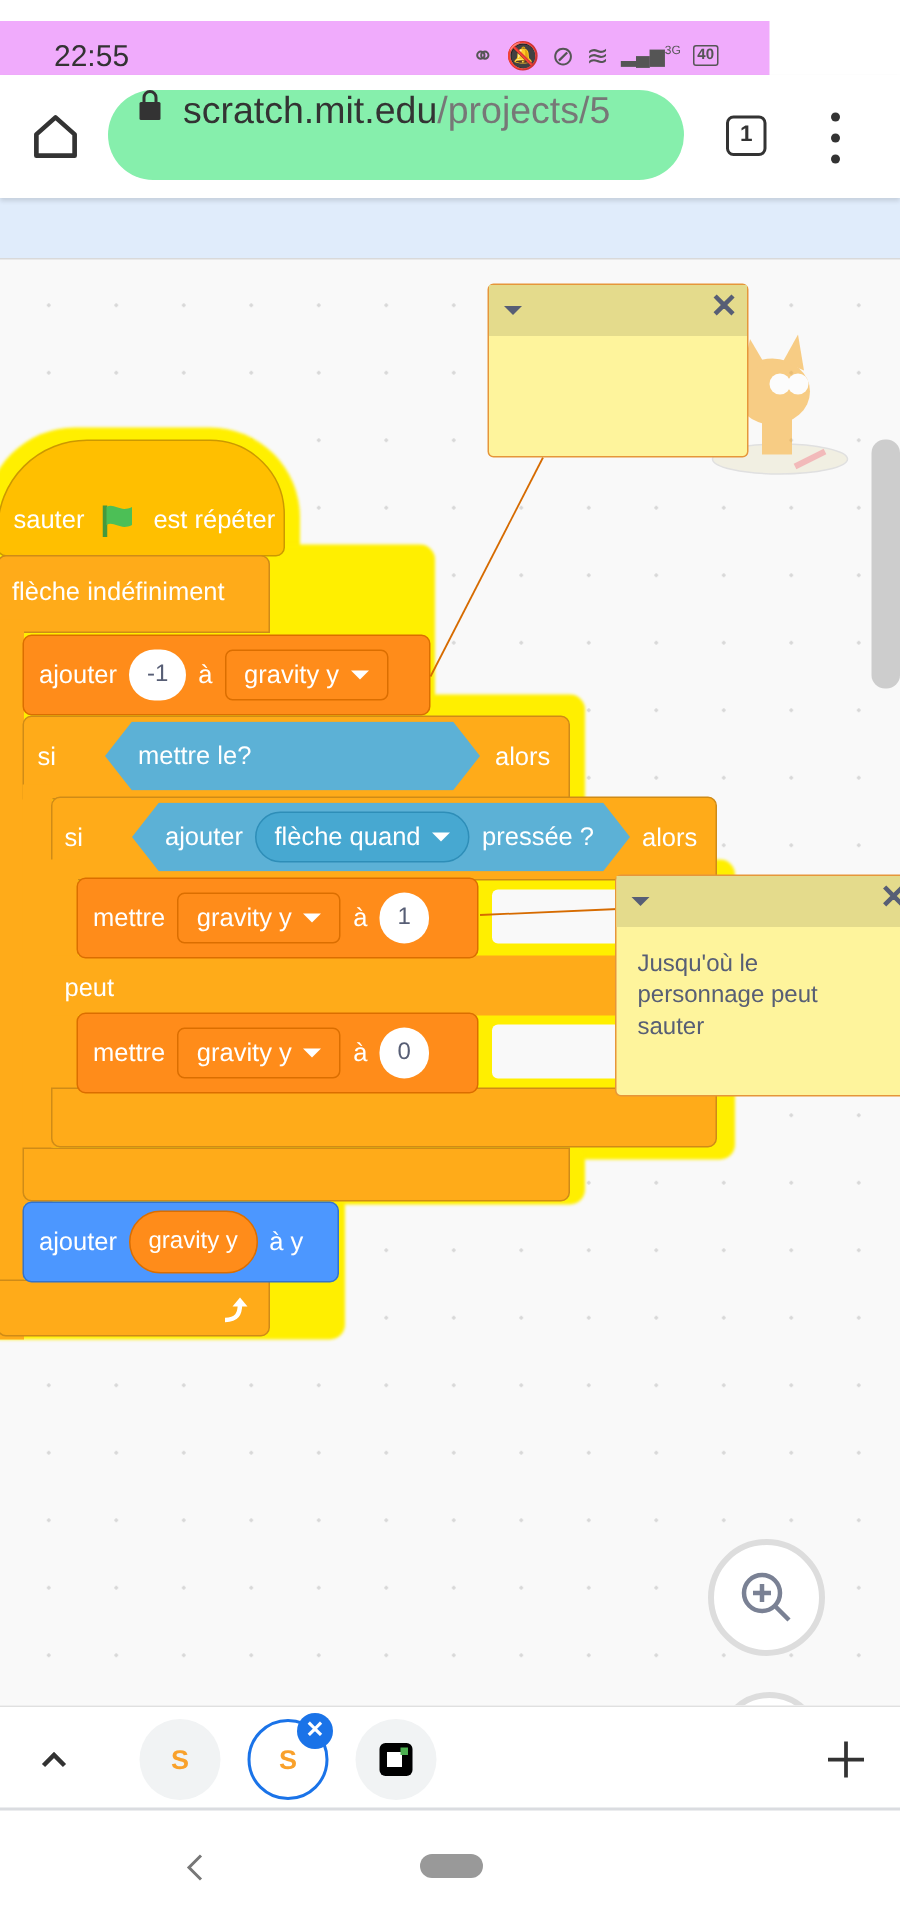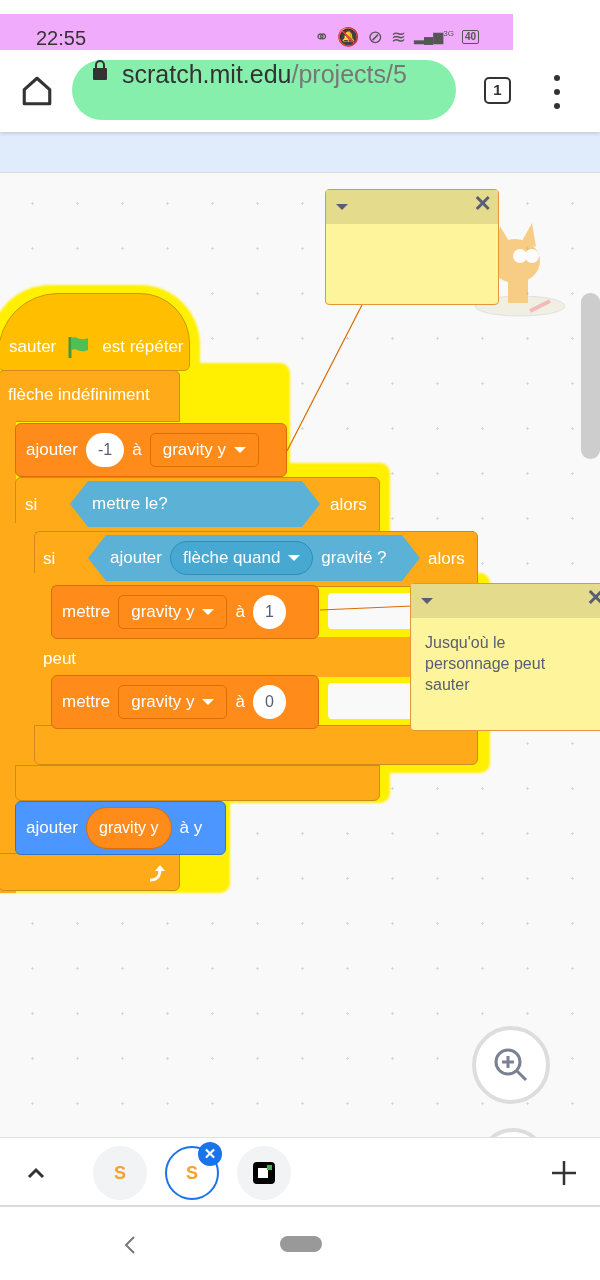--- a/index.html
+++ b/index.html
@@ -147,21 +147,21 @@
   <div class="ctl" style="position:absolute;left:34px;top:400px;width:18px;height:192px;border:none"></div>
   <div class="ctl" style="position:absolute;left:34px;top:464px;width:444px;height:40px;border:none"></div>
   <div class="ctl" style="position:absolute;left:34px;top:552px;width:444px;height:40px;border-radius:0 0 6px 6px"></div>
   <span class="blk" style="left:43px;top:376px">si</span>
   <div class="blk sense" style="left:88px;top:362px;width:332px;height:46px;clip-path:polygon(18px 0,314px 0,100% 50%,314px 100%,18px 100%,0 50%);padding-left:22px;border:none">
     <span>ajouter</span>
     <span class="dd s">
         <span>flèche quand</span>
         <span class="tri"></span>
       </span>
-    <span>gravité ?</span>
+    <span>pressée ?</span>
   </div>
   <span class="blk" style="left:428px;top:376px">alors</span>
   <span class="blk" style="left:43px;top:476px">peut</span>
 
   <div class="blk var" style="left:51px;top:412px;width:268px;height:54px;border-radius:6px;padding-left:10px">
     <span>mettre</span>
     <span class="dd">
         <span>gravity y</span>
         <span class="tri"></span>
       </span>

